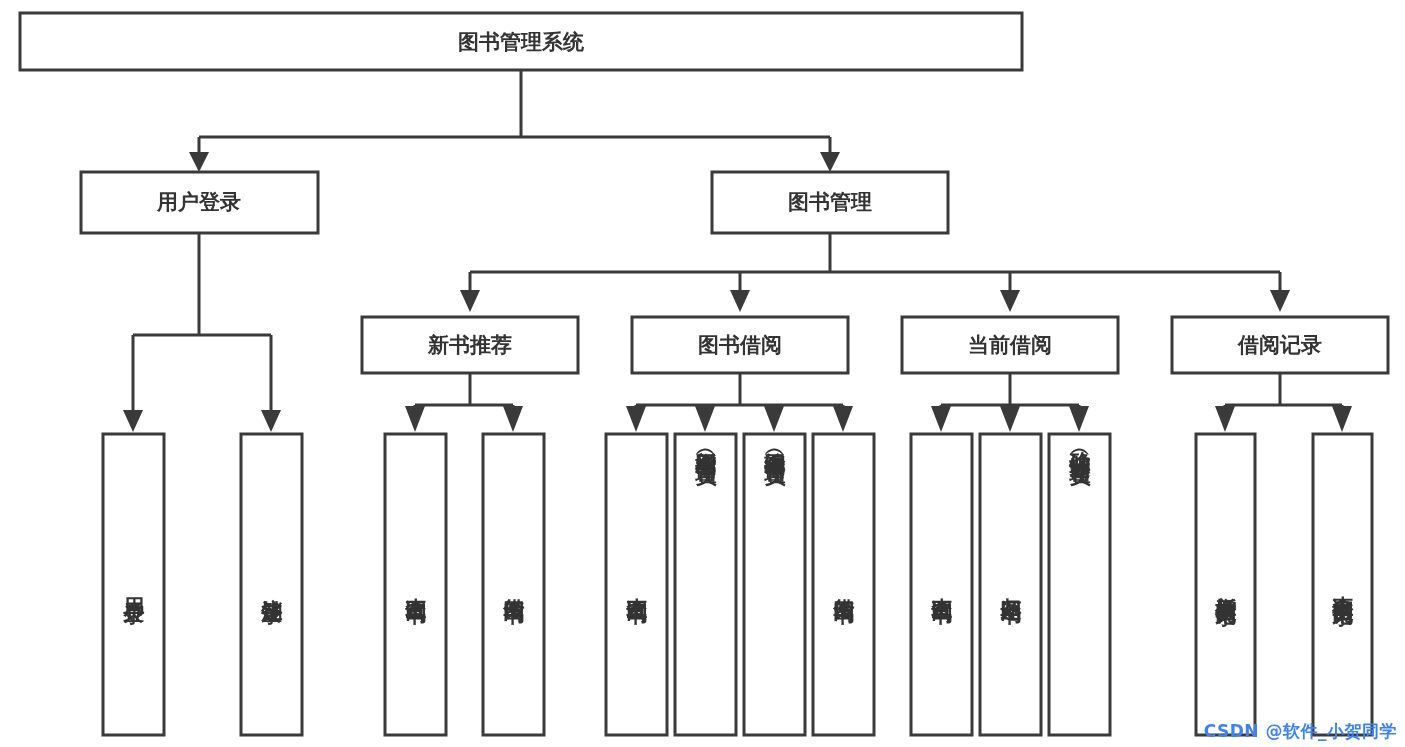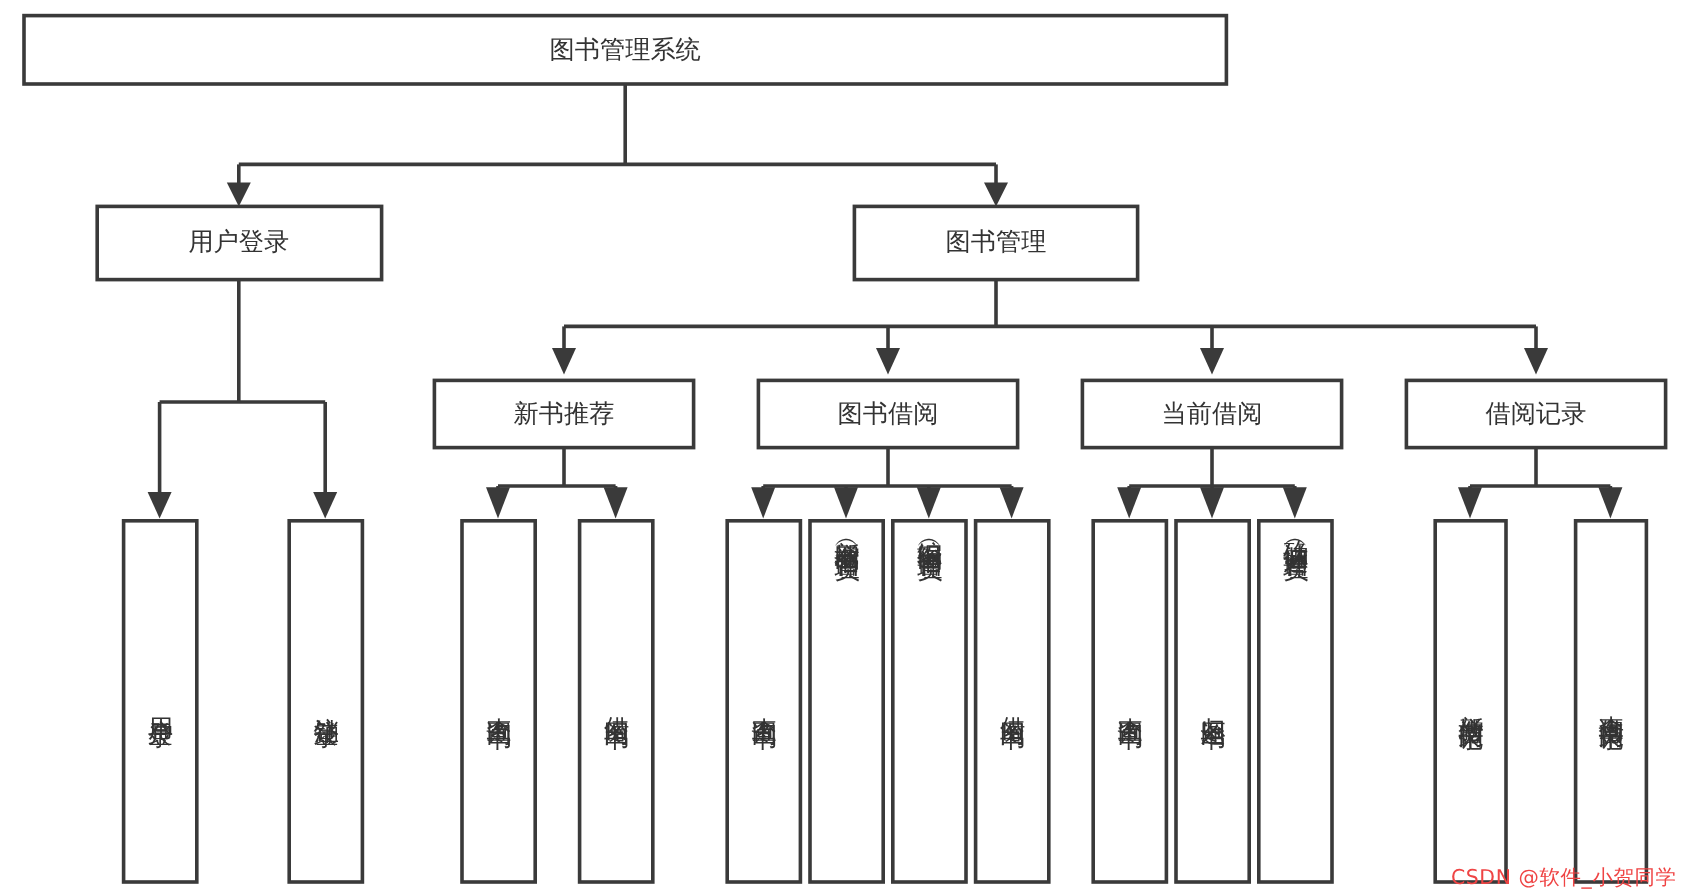--- a/index.html
+++ b/index.html
@@ -12,20 +12,21 @@
     width: 1405px;
     height: 747px;
     font-family: "DejaVu Sans", "Liberation Sans", sans-serif;
     overflow: hidden;
     position: relative;
   }
   #diagram-root {
     position: relative;
     width: 1405px;
     height: 747px;
+    font-weight: bold;
   }
   svg#flowchart {
     display: block;
     width: 1405px;
     height: 747px;
   }
   .node-box {
     fill: #ffffff;
     stroke: #3a3a3a;
     stroke-width: 3;
@@ -68,21 +69,21 @@
     color: #333333;
     letter-spacing: 2px;
     white-space: nowrap;
   }
   .watermark {
     position: absolute;
     right: 8px;
     bottom: 4px;
     font-family: "DejaVu Sans", "Liberation Sans", sans-serif;
     font-size: 17px;
-    color: #ef4444;
+    color: #3b82f6;
     letter-spacing: 0.5px;
     user-select: none;
   }
 </style>
 </head>
 <body>
 
 <div id="diagram-root">
 
   <svg id="flowchart" viewBox="0 0 1405 747" xmlns="http://www.w3.org/2000/svg">

